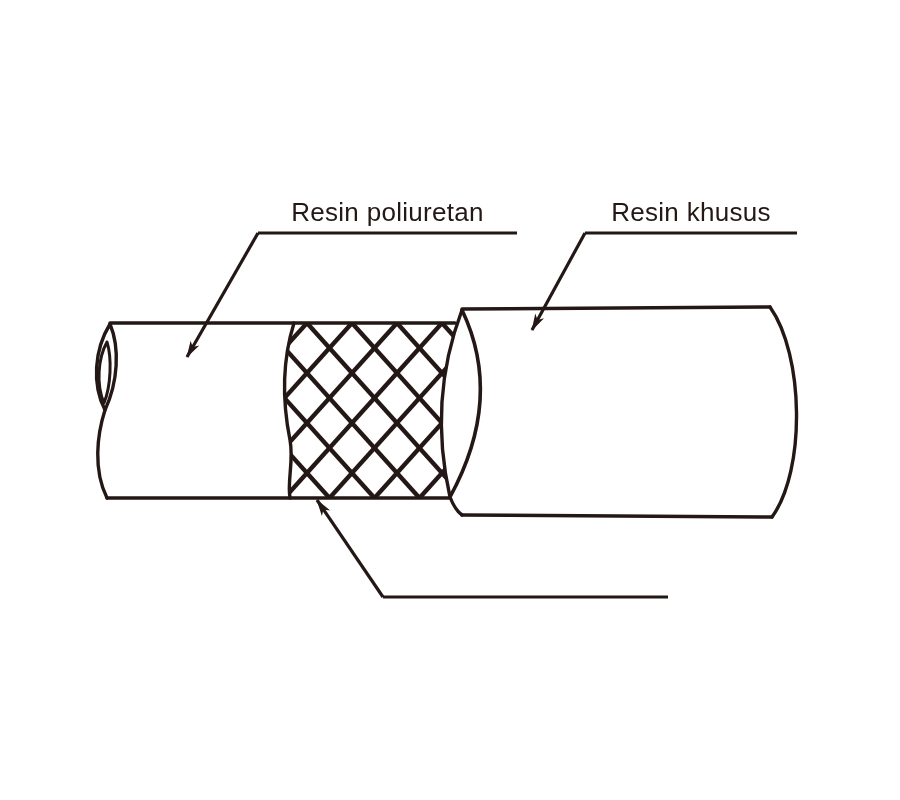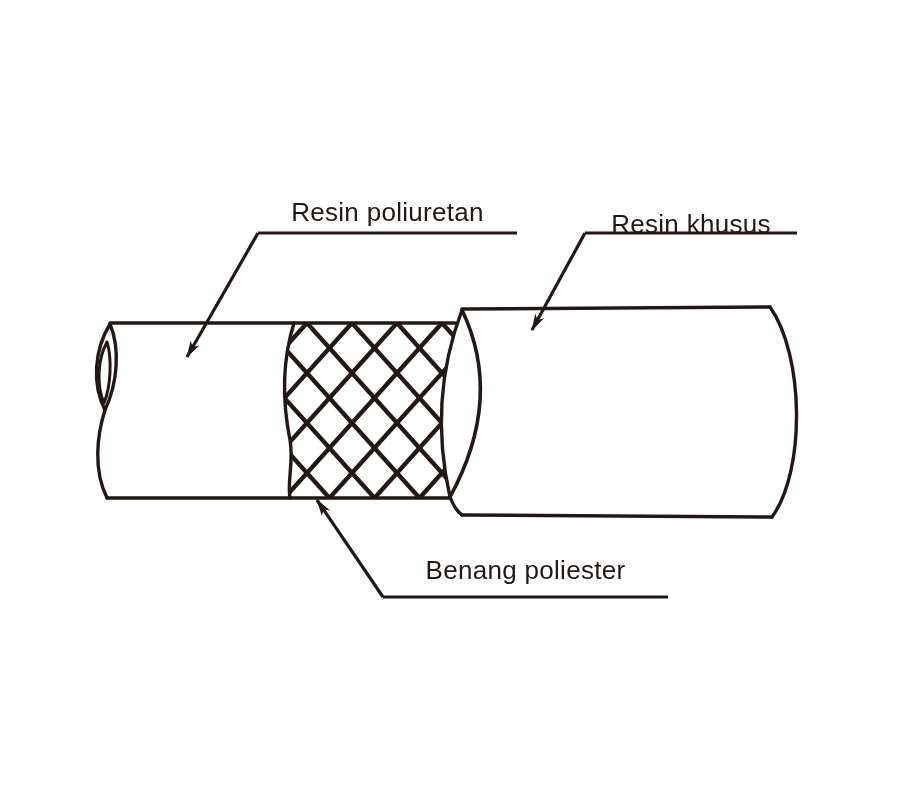--- a/index.html
+++ b/index.html
@@ -19,21 +19,21 @@
     font-family: "Liberation Sans", sans-serif;
     font-size: 26px;
     font-weight: 500;
     line-height: 1;
     color: var(--ink);
     text-align: center;
     white-space: nowrap;
     letter-spacing: 0.3px;
   }
   .label-resin-poliuretan { left: 258px; top: 199px; width: 259px; }
-  .label-resin-khusus    { left: 585px; top: 199px; width: 212px; margin-top: 12px; }
+  .label-resin-khusus    { left: 585px; top: 199px; width: 212px; }
   .label-benang-poliester{ left: 383px; top: 557px; width: 285px; }
 </style>
 </head>
 <body>
 
 <div class="canvas">
 
   <svg class="diagram-svg" width="900" height="800" viewBox="0 0 900 800" fill="none" stroke-linecap="round" stroke-linejoin="round" style="color: var(--ink);">
     <defs>
       <marker id="arrow" markerUnits="userSpaceOnUse" markerWidth="26" markerHeight="18" refX="16" refY="5" orient="auto" overflow="visible">
@@ -91,14 +91,13 @@
       <path d="M585,233 L532,330" marker-end="url(#arrow)"></path>
       <path d="M383,597 L668,597"></path>
       <path d="M383,597 L317,500" marker-end="url(#arrow)"></path>
     </g>
   </svg>
 
   <div class="label label-resin-poliuretan">Resin poliuretan</div>
 
   <div class="label label-resin-khusus">Resin khusus</div>
 
-  <div class="label label-benang-poliester">Benang poliester</div>
 </div>
 
 </body></html>

